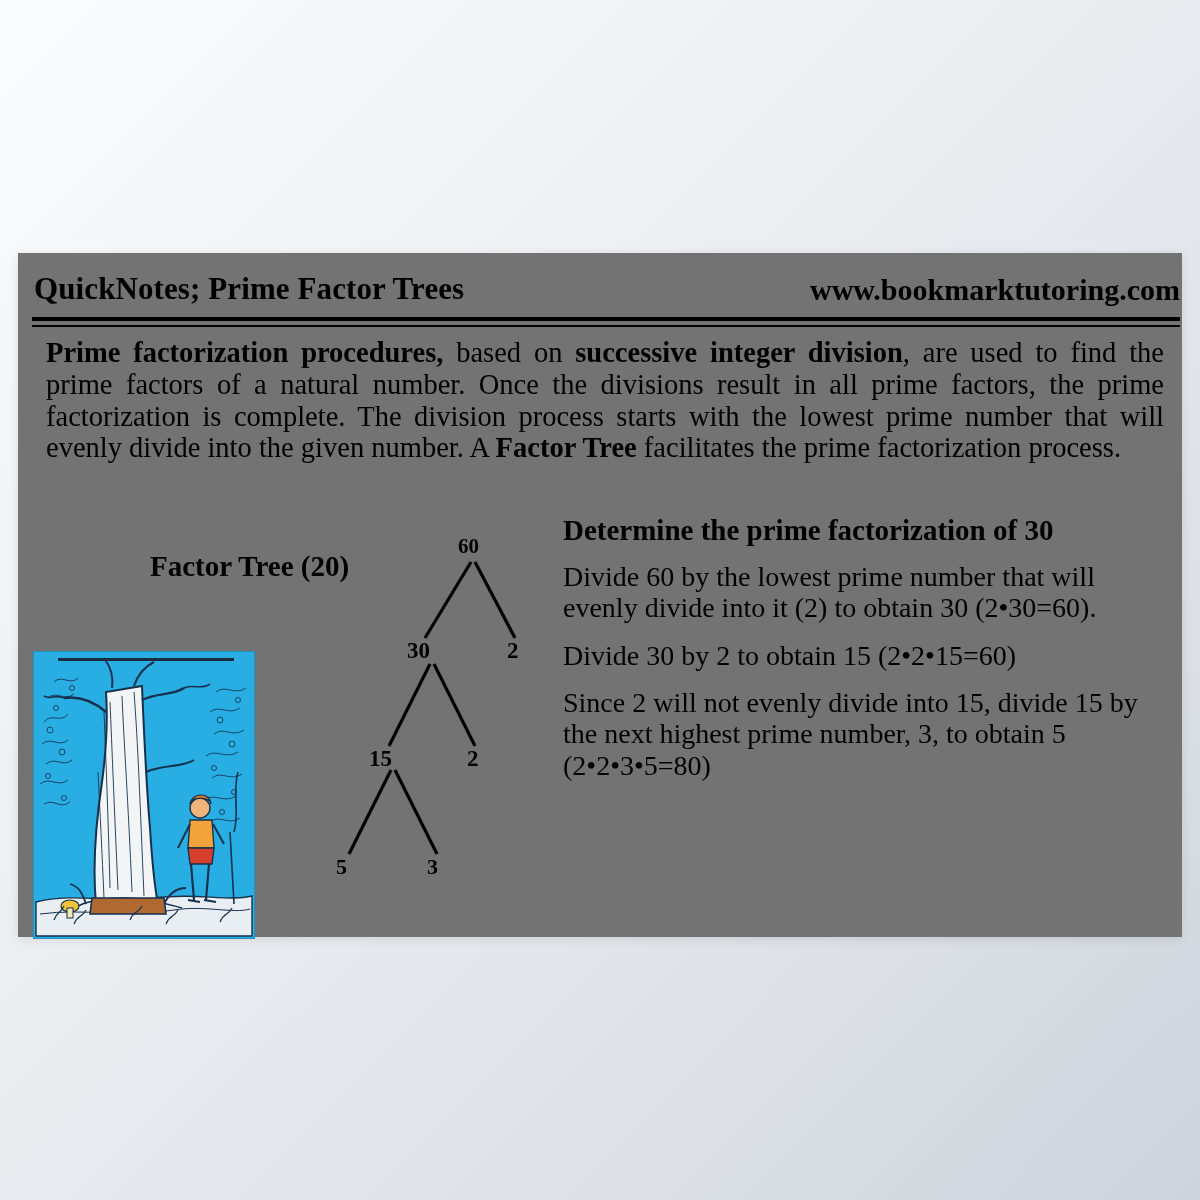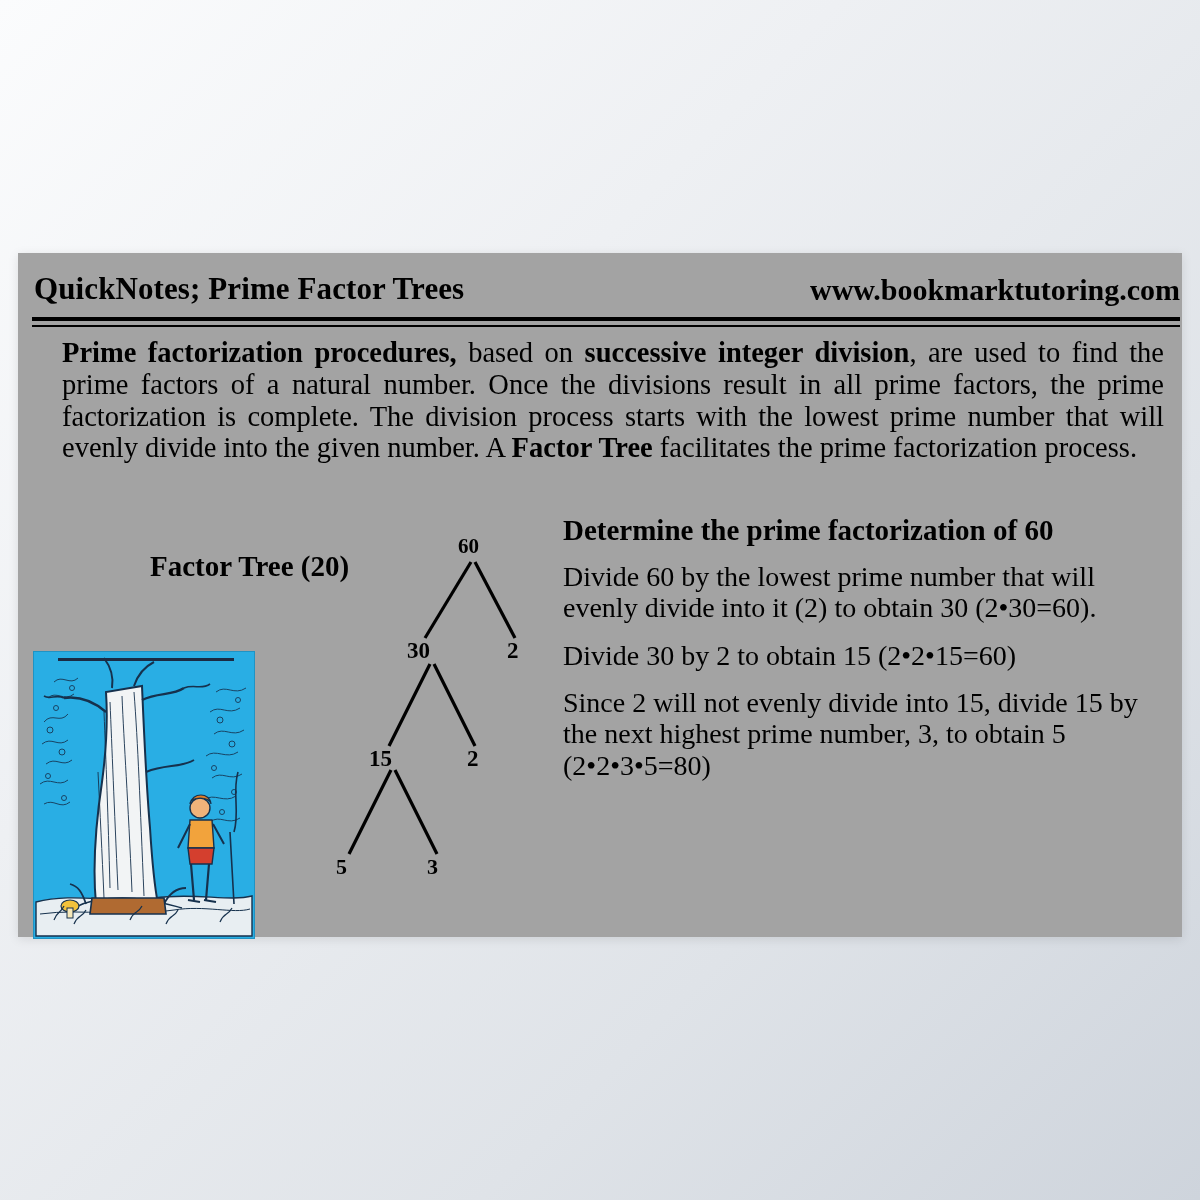--- a/index.html
+++ b/index.html
@@ -15,21 +15,21 @@
     position: relative;
   }
 
   
   #poster {
     position: absolute;
     left: 18px;
     top: 253px;
     width: 1164px;
     height: 684px;
-    background: #a3a3a3;
+    background: #737373;
     box-shadow: 0 2px 10px rgba(0,0,0,0.10);
   }
 
   
   .header {
     position: relative;
     height: 56px;
     padding: 8px 18px 0 18px;
     box-sizing: border-box;
   }
@@ -74,21 +74,20 @@
   .intro {
     position: absolute;
     left: 28px;
     right: 18px;
     top: 84px;
     font-size: 28.5px;
     line-height: 1.115;
     text-align: justify;
     text-justify: inter-word;
     color: #000;
-    margin-left: 16px;
   }
   .intro b { font-weight: bold; }
 
   
   .tree-heading {
     position: absolute;
     left: 132px;
     top: 297px;
     font-size: 29px;
     font-weight: bold;
@@ -267,19 +266,19 @@
     <div class="node small" style="left:155px; top:-4px;">60</div>
     <div class="node reg" style="left:104px; top:100px;">30</div>
     <div class="node reg" style="left:204px; top:100px;">2</div>
     <div class="node reg" style="left:66px; top:208px;">15</div>
     <div class="node reg" style="left:164px; top:208px;">2</div>
     <div class="node" style="left:33px; top:316px;">5</div>
     <div class="node" style="left:124px; top:316px;">3</div>
   </div>
 
   <div class="right-col">
-    <div class="rc-title">Determine the prime factorization of 60</div>
+    <div class="rc-title">Determine the prime factorization of 30</div>
     <p class="rc-p">Divide 60 by the lowest prime number that will evenly divide into it (2) to obtain 30 (2•30=60).</p>
     <p class="rc-p">Divide 30 by 2 to obtain 15 (2•2•15=60)</p>
     <p class="rc-p">Since 2 will not evenly divide into 15, divide 15 by the next highest prime number, 3, to obtain 5 (2•2•3•5=80)</p>
   </div>
 
 </div>
 
 </body></html>

